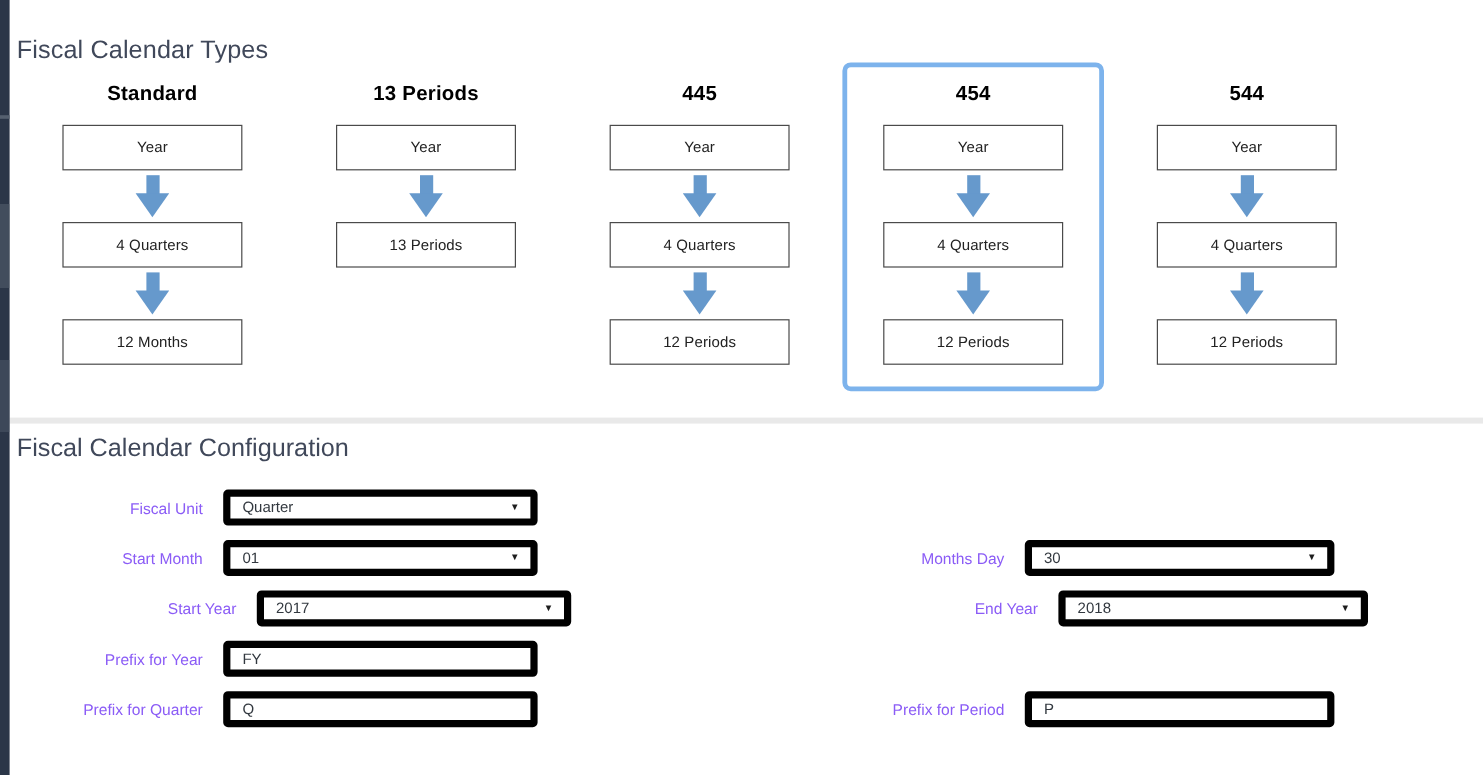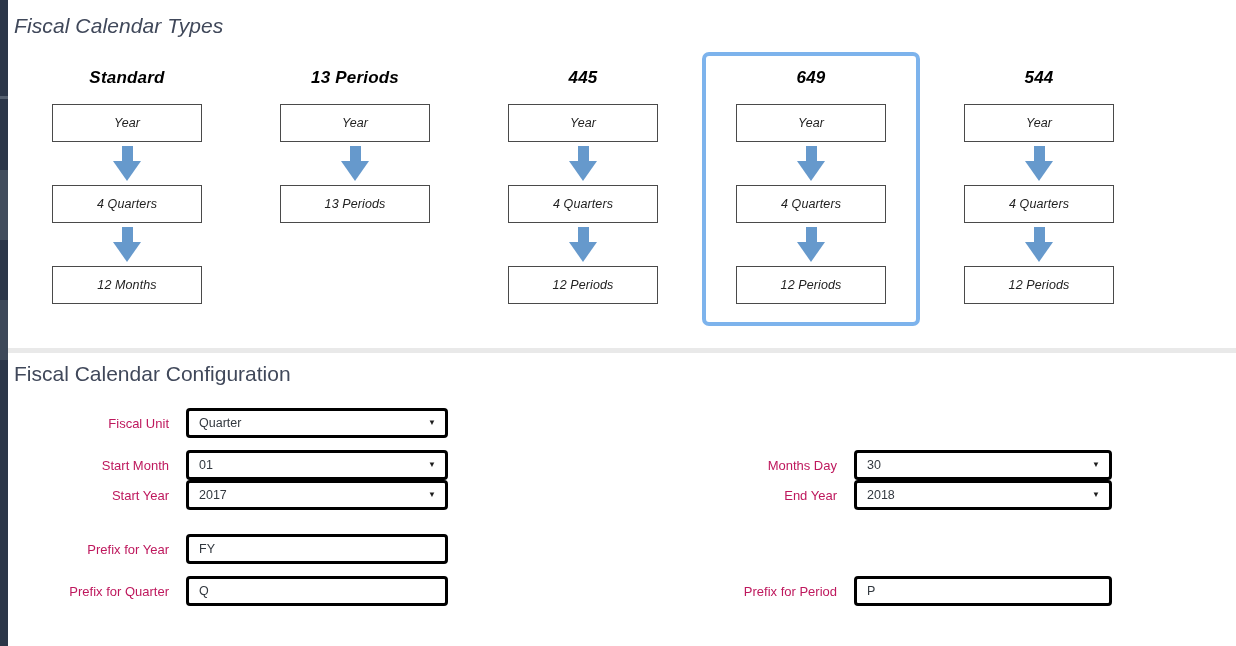--- a/index.html
+++ b/index.html
@@ -40,22 +40,21 @@
     position: absolute;
     left: 8px; top: 0;
     width: 1228px;
     height: 646px;
   }
 
   
   .types-section {
     position: relative;
     height: 348px;
-    padding-top: 14px;
-    font-style: italic;
+    padding-top: 30px;
   }
   .section-title {
     font-size: 21px;
     font-weight: 400;
     color: #40485a;
     margin: 0;
     padding-left: 6px;
     letter-spacing: .1px;
   }
 
@@ -161,28 +160,28 @@
     width: 1228px;
     height: 220px;
   }
   .field {
     position: absolute;
     display: flex;
     align-items: center;
   }
   .field .lbl {
     font-size: 13px;
-    color: #be185d;
+    color: #8b5cf6;
     text-align: right;
     white-space: nowrap;
     padding-right: 17px;
   }
   .control {
     height: 30px;
-    border: 3px solid #000000;
+    border: 6px solid #000000;
     border-radius: 4px;
     background: #ffffff;
     display: flex;
     align-items: center;
     padding: 0 10px;
     font-size: 12.5px;
     color: #32383f;
     position: relative;
   }
   .control.select::after {
@@ -201,21 +200,21 @@
   .col-left .control { width: 262px; }
   
   .col-right .lbl { width: 128px; }
   .col-right .control { width: 258px; }
 
   .col-left  { left: 0px; }
   .col-right { left: 718px; }
 
   .row-0 { top: 0px;   }
   .row-1 { top: 42px;  }
-  .row-2 { top: 72px;  }
+  .row-2 { top: 84px; padding-left: 28px;  }
   .row-3 { top: 126px; }
   .row-4 { top: 168px; }
 </style>
 </head>
 <body>
 
 <div class="sidebar-sliver">
   <div class="seg seg-a"></div>
   <div class="seg seg-b"></div>
   <div class="seg seg-c"></div>
@@ -264,21 +263,21 @@
             </div>
             <div class="flow-box">4 Quarters</div>
             <div class="arrow">
               <div class="shaft"></div>
               <div class="head"></div>
             </div>
             <div class="flow-box">12 Periods</div>
           </div>
         </div>
         <div class="card selected">
-          <div class="card-title">649</div>
+          <div class="card-title">454</div>
           <div class="flow">
             <div class="flow-box">Year</div>
             <div class="arrow">
               <div class="shaft"></div>
               <div class="head"></div>
             </div>
             <div class="flow-box">4 Quarters</div>
             <div class="arrow">
               <div class="shaft"></div>
               <div class="head"></div>

